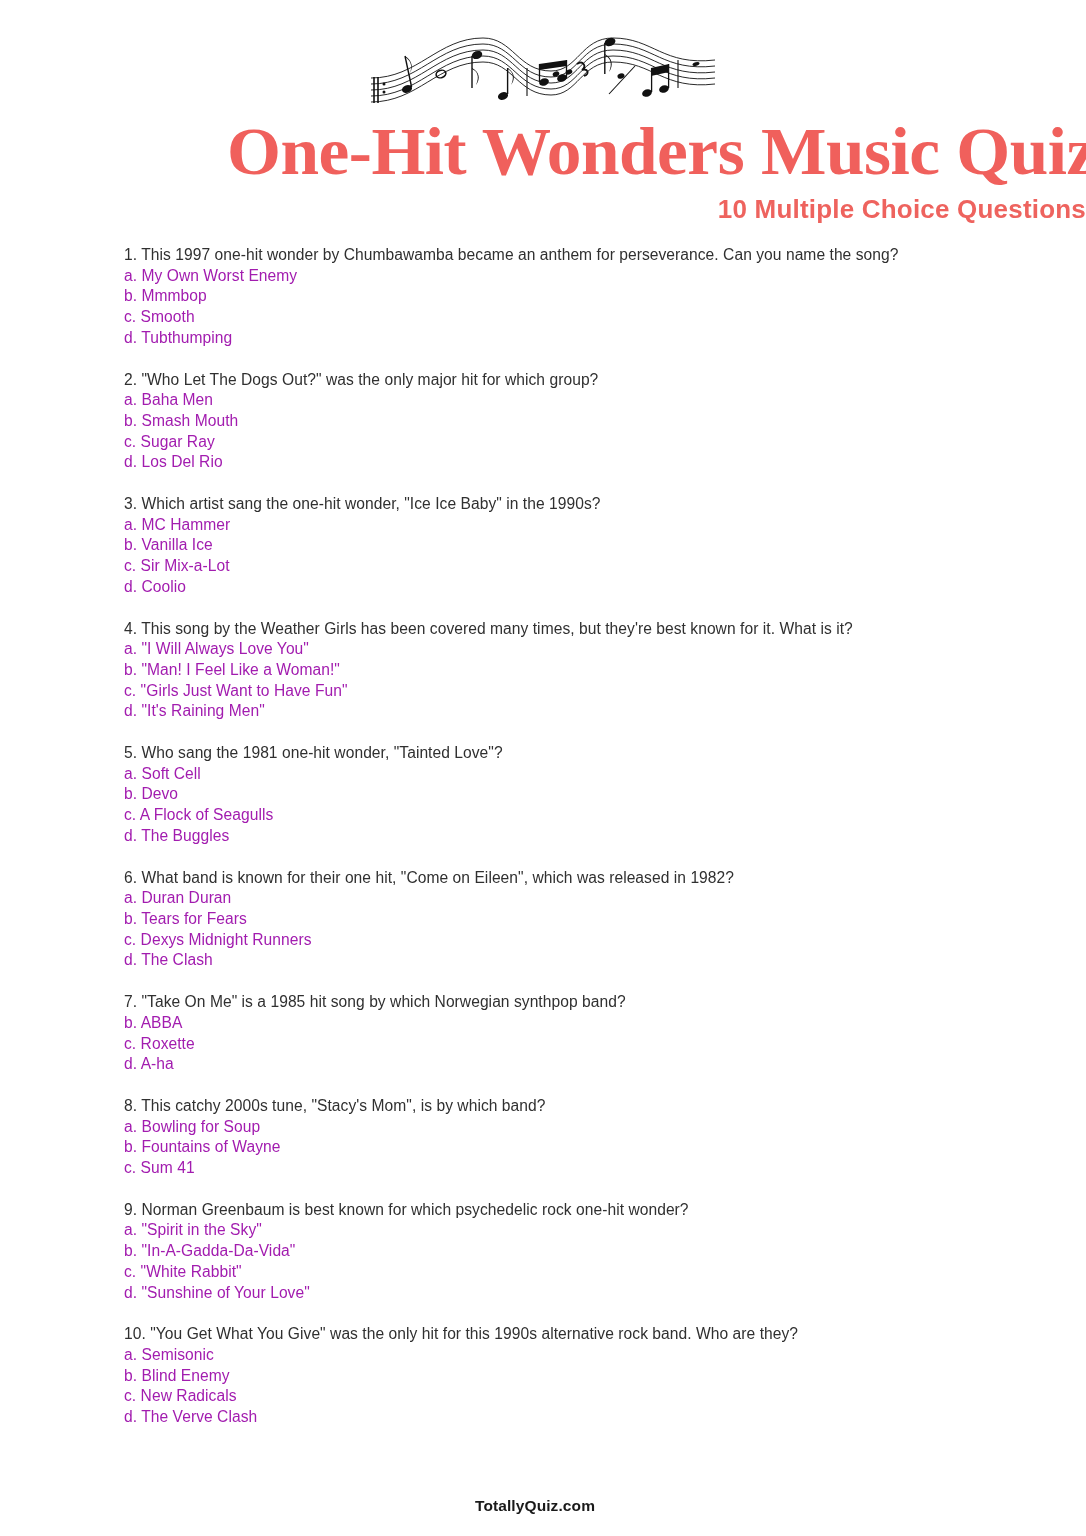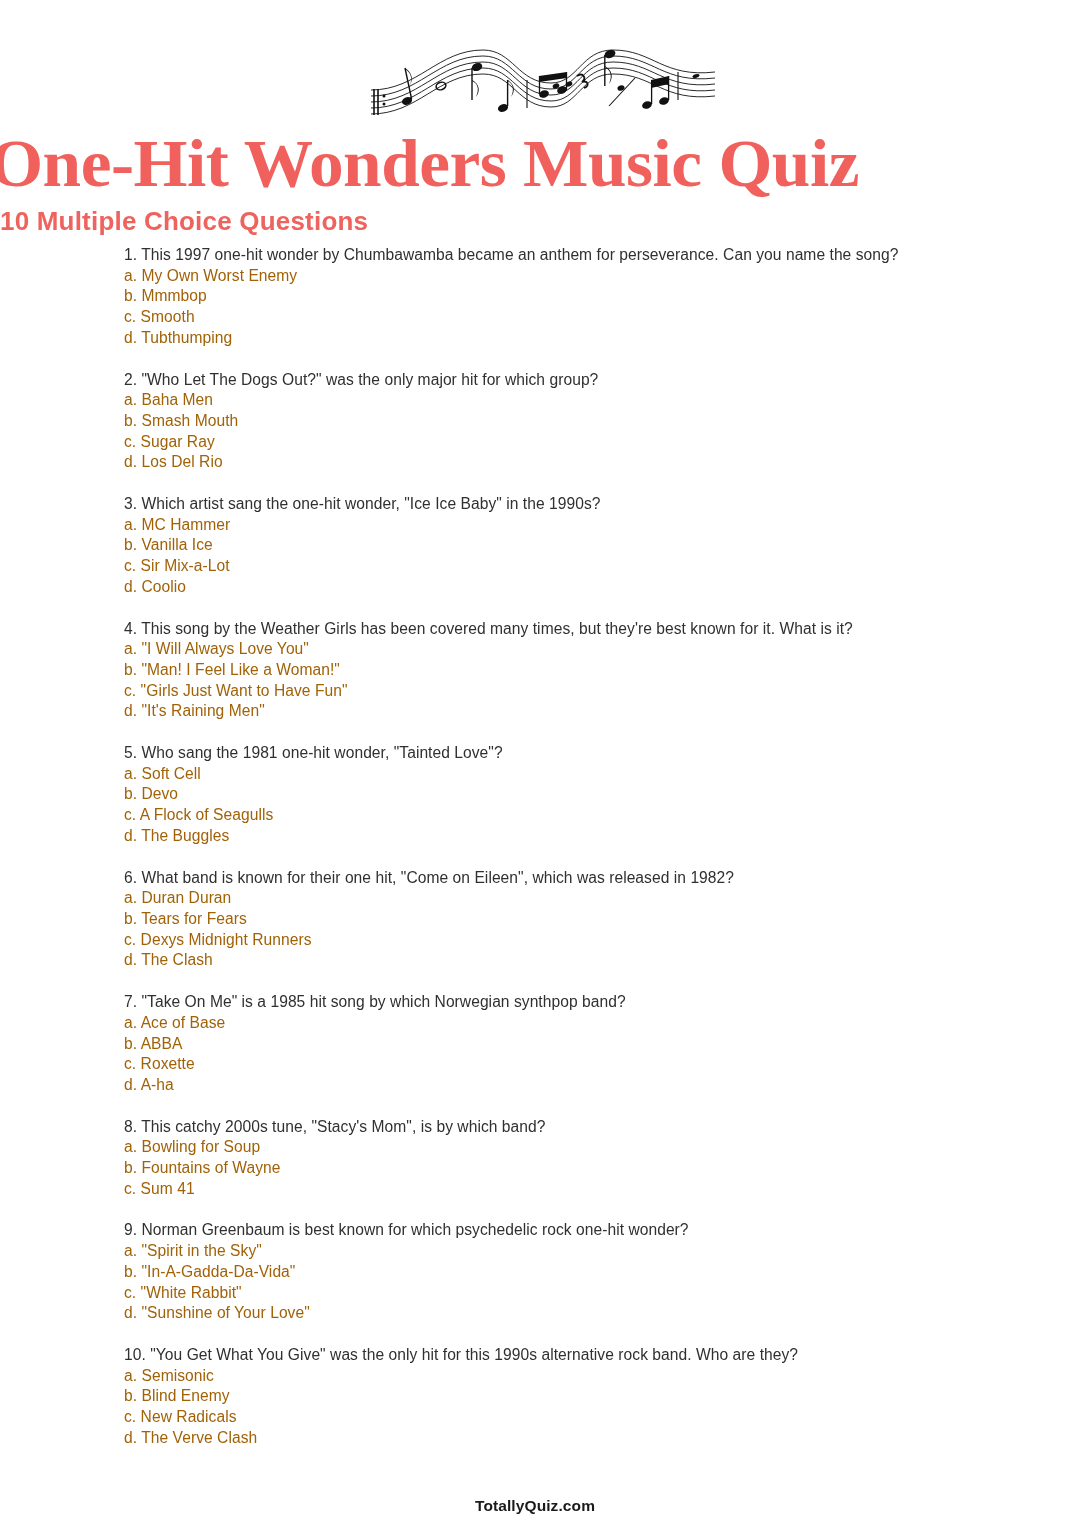--- a/index.html
+++ b/index.html
@@ -18,22 +18,22 @@
   .page {
     position: relative;
     width: 1086px;
     height: 1536px;
     background: #ffffff;
     box-sizing: border-box;
   }
 
   
   .header {
-    padding-top: 28px;
-    text-align: left;
+    padding-top: 16px;
+    text-align: right;
   }
   .staff-art {
     display: block;
     margin: 0 auto;
     width: 360px;
     height: 95px;
   }
   .quiz-title {
     margin: 6px 0 0 0;
     font-family: "Liberation Serif", "DejaVu Serif", serif;
@@ -74,21 +74,21 @@
     line-height: 20.7px;
     color: #333333;
     margin: 0;
     letter-spacing: 0.05px;
     white-space: nowrap;
   }
   .question-text {
     color: #303030;
   }
   .answer-option {
-    color: #a16207;
+    color: #a21caf;
   }
 
   
   .footer {
     position: absolute;
     left: 0;
     right: 16px;
     top: 1497px;
     text-align: center;
   }
@@ -235,21 +235,20 @@
     <li class="question-block">
       <p class="question-text">6. What band is known for their one hit, "Come on Eileen", which was released in 1982?</p>
       <p class="answer-option">a. Duran Duran</p>
       <p class="answer-option">b. Tears for Fears</p>
       <p class="answer-option">c. Dexys Midnight Runners</p>
       <p class="answer-option">d. The Clash</p>
     </li>
 
     <li class="question-block">
       <p class="question-text">7. "Take On Me" is a 1985 hit song by which Norwegian synthpop band?</p>
-      <p class="answer-option">a. Ace of Base</p>
       <p class="answer-option">b. ABBA</p>
       <p class="answer-option">c. Roxette</p>
       <p class="answer-option">d. A-ha</p>
     </li>
 
     <li class="question-block">
       <p class="question-text">8. This catchy 2000s tune, "Stacy's Mom", is by which band?</p>
       <p class="answer-option">a. Bowling for Soup</p>
       <p class="answer-option">b. Fountains of Wayne</p>
       <p class="answer-option">c. Sum 41</p>

